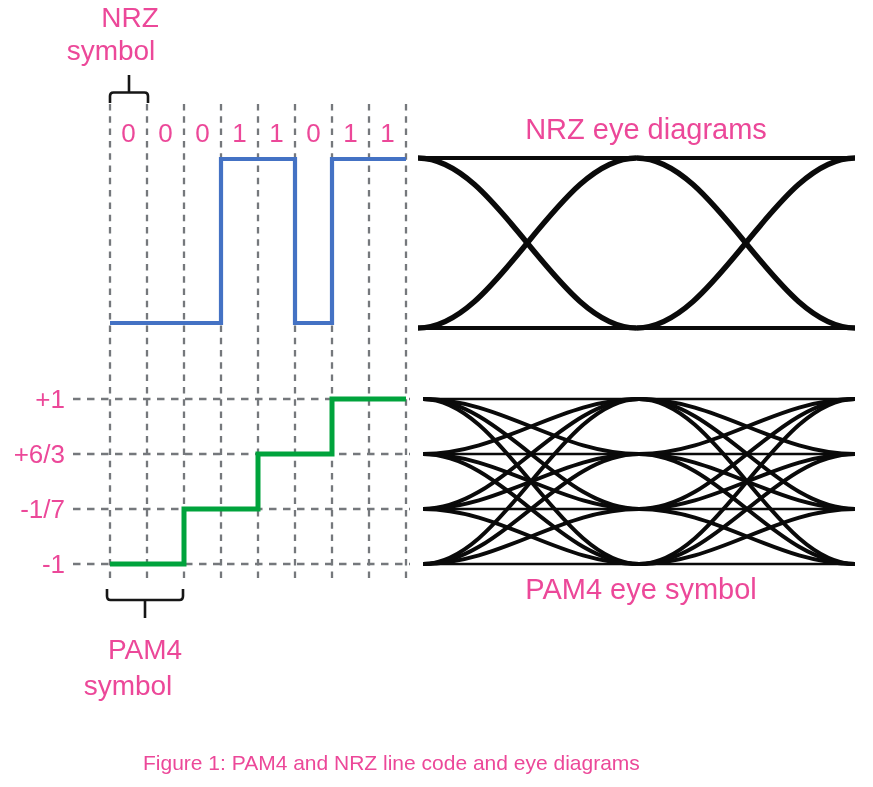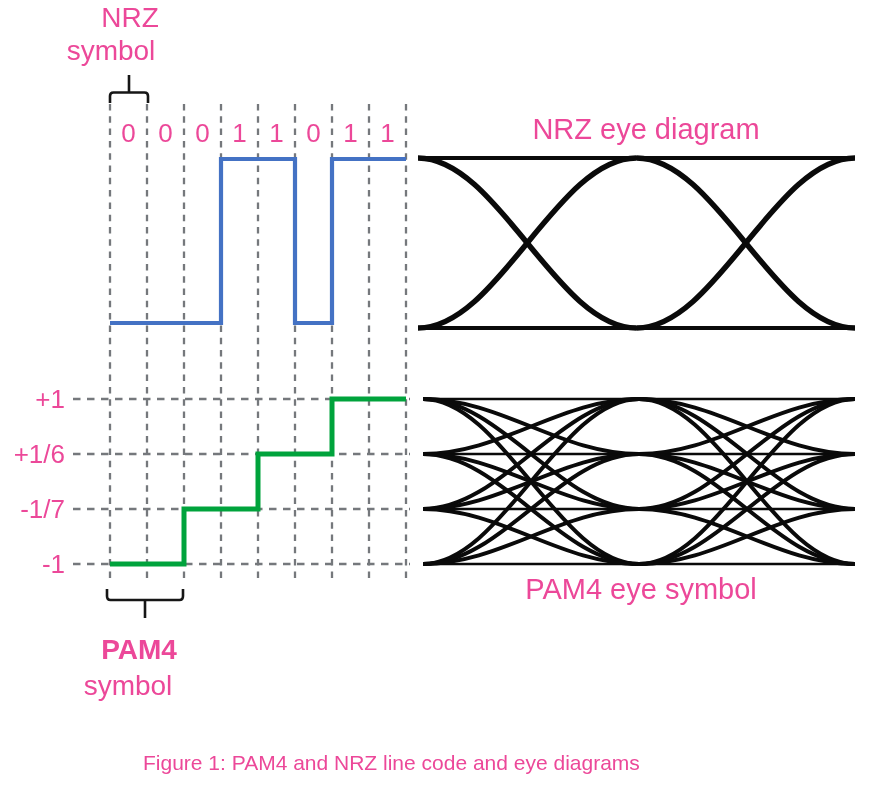--- a/index.html
+++ b/index.html
@@ -103,25 +103,25 @@
       <span class="bit" style="left: 184px; top: 120px;">0</span>
       <span class="bit" style="left: 221px; top: 120px;">1</span>
       <span class="bit" style="left: 258px; top: 120px;">1</span>
       <span class="bit" style="left: 295px; top: 120px;">0</span>
       <span class="bit" style="left: 332px; top: 120px;">1</span>
       <span class="bit" style="left: 369px; top: 120px;">1</span>
     </div>
 
   <div id="level-labels">
       <span class="lvl" style="top: 386px;">+1</span>
-      <span class="lvl" style="top: 441px;">+1/6</span>
+      <span class="lvl" style="top: 441px;">+6/3</span>
       <span class="lvl" style="top: 496px;">-1/7</span>
       <span class="lvl" style="top: 551px;">-1</span>
     </div>
 
-  <div class="txt ctr lbl-big" style="left:139px;top:636px;font-weight:bold;">PAM4</div>
+  <div class="txt ctr lbl-big" style="left:145px;top:636px;">PAM4</div>
   <div class="txt ctr lbl-big" style="left:128px;top:672px;">symbol</div>
 
-  <div class="txt ctr eye-title" style="left:646px;top:115px;">NRZ eye diagram</div>
+  <div class="txt ctr eye-title" style="left:646px;top:115px;">NRZ eye diagrams</div>
   <div class="txt ctr eye-title" style="left:641px;top:575px;">PAM4 eye symbol</div>
 
   <div class="txt caption" style="left:143px;top:752px;">Figure 1: PAM4 and NRZ line code and eye diagrams</div>
 </div>
 
 </body></html>

